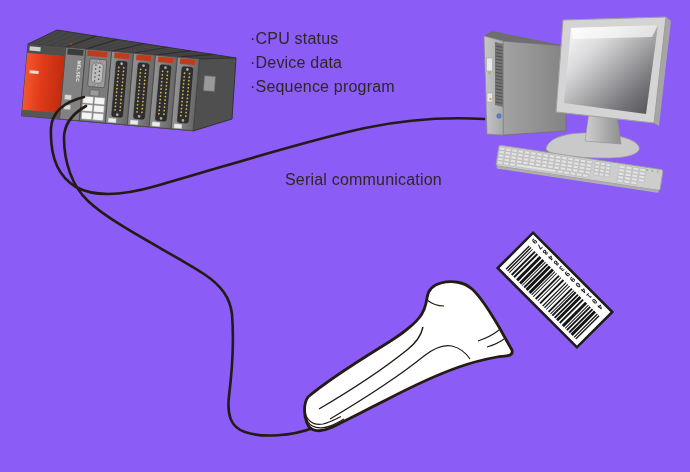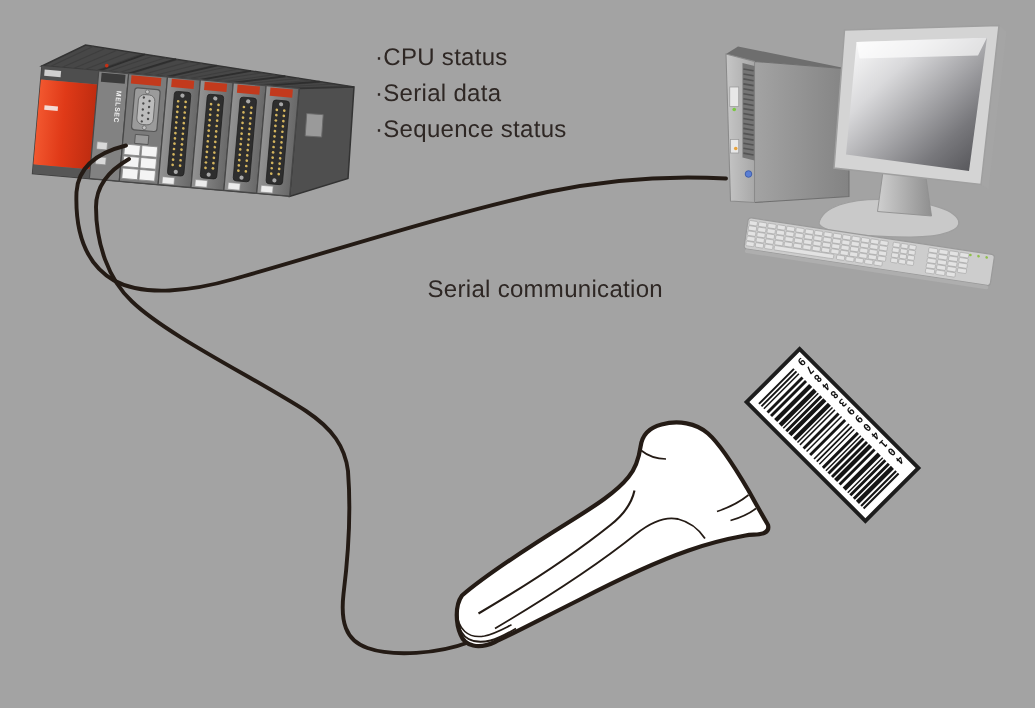--- a/index.html
+++ b/index.html
@@ -1,37 +1,37 @@
 <!DOCTYPE html>
 <html><head>
 <meta charset="utf-8">
 <style>
   html,body{margin:0;padding:0;}
   .canvas{
-    position:relative;width:690px;height:472px;background:#a3a3a3;
+    position:relative;width:690px;height:472px;background:#8b5cf6;
     overflow:hidden;font-family:"Liberation Sans",sans-serif;
   }
   .scene-svg{position:absolute;left:0;top:0;}
   .label{
     position:absolute;color:#2e2724;font-size:16px;line-height:24px;
     letter-spacing:.2px;white-space:nowrap;z-index:5;
   }
   .label div{pointer-events:none;}
 </style>
 </head>
 <body>
 
 <div class="canvas">
 
   <div class="label" style="left:250px;top:27px;">
     <div>·CPU status</div>
-    <div>·Serial data</div>
-    <div>·Sequence status</div>
+    <div>·Device data</div>
+    <div>·Sequence program</div>
   </div>
-  <div class="label" style="left:285px;top:182px;">Serial communication</div>
+  <div class="label" style="left:285px;top:168px;">Serial communication</div>
   <div class="label" style="left:264px;top:278px;line-height:23px;">
   </div>
 
   <svg class="scene-svg" width="690" height="472" viewBox="0 0 690 472">
     <defs>
       <linearGradient id="redGrad" x1="0" y1="0" x2="1" y2="0">
         <stop offset="0" stop-color="#f2572f"></stop>
           <stop offset=".45" stop-color="#e03a18"></stop>
           <stop offset="1" stop-color="#bf2c10"></stop>
       </linearGradient>

